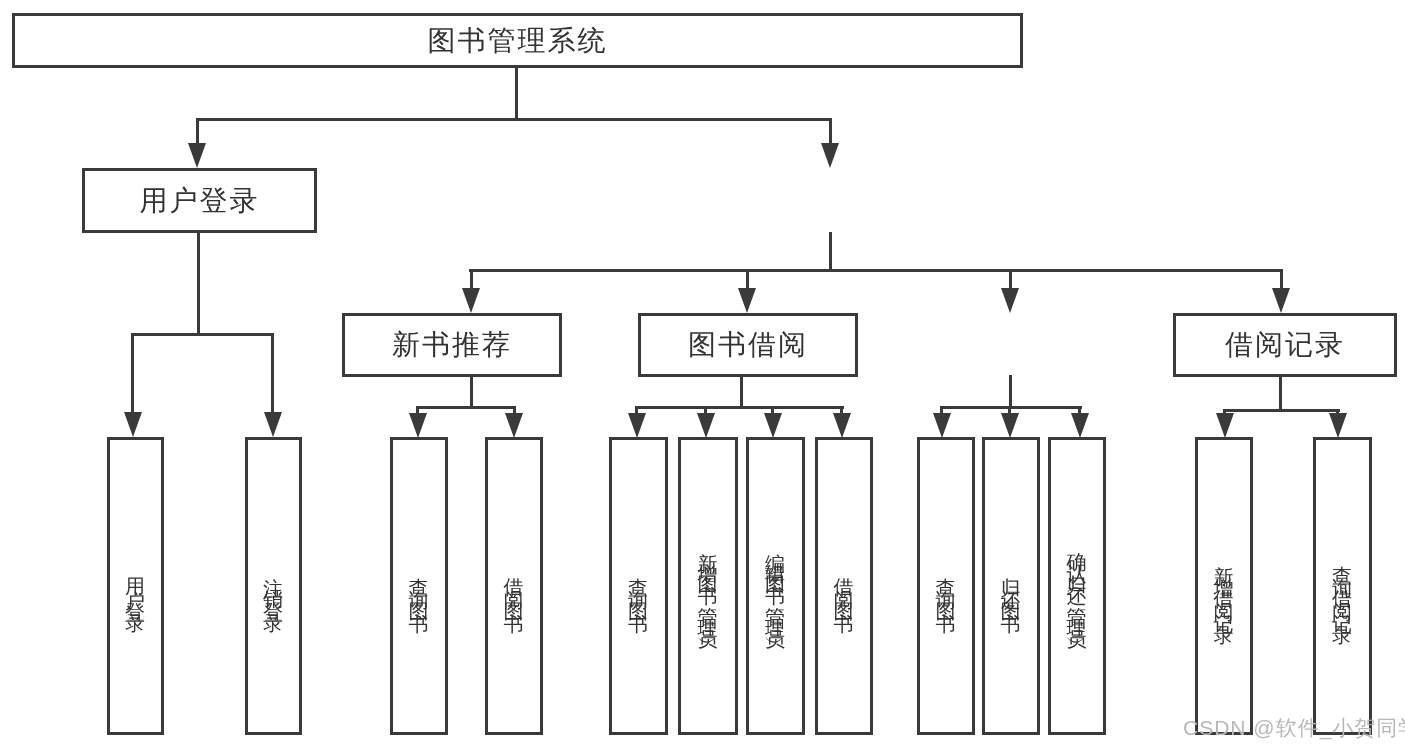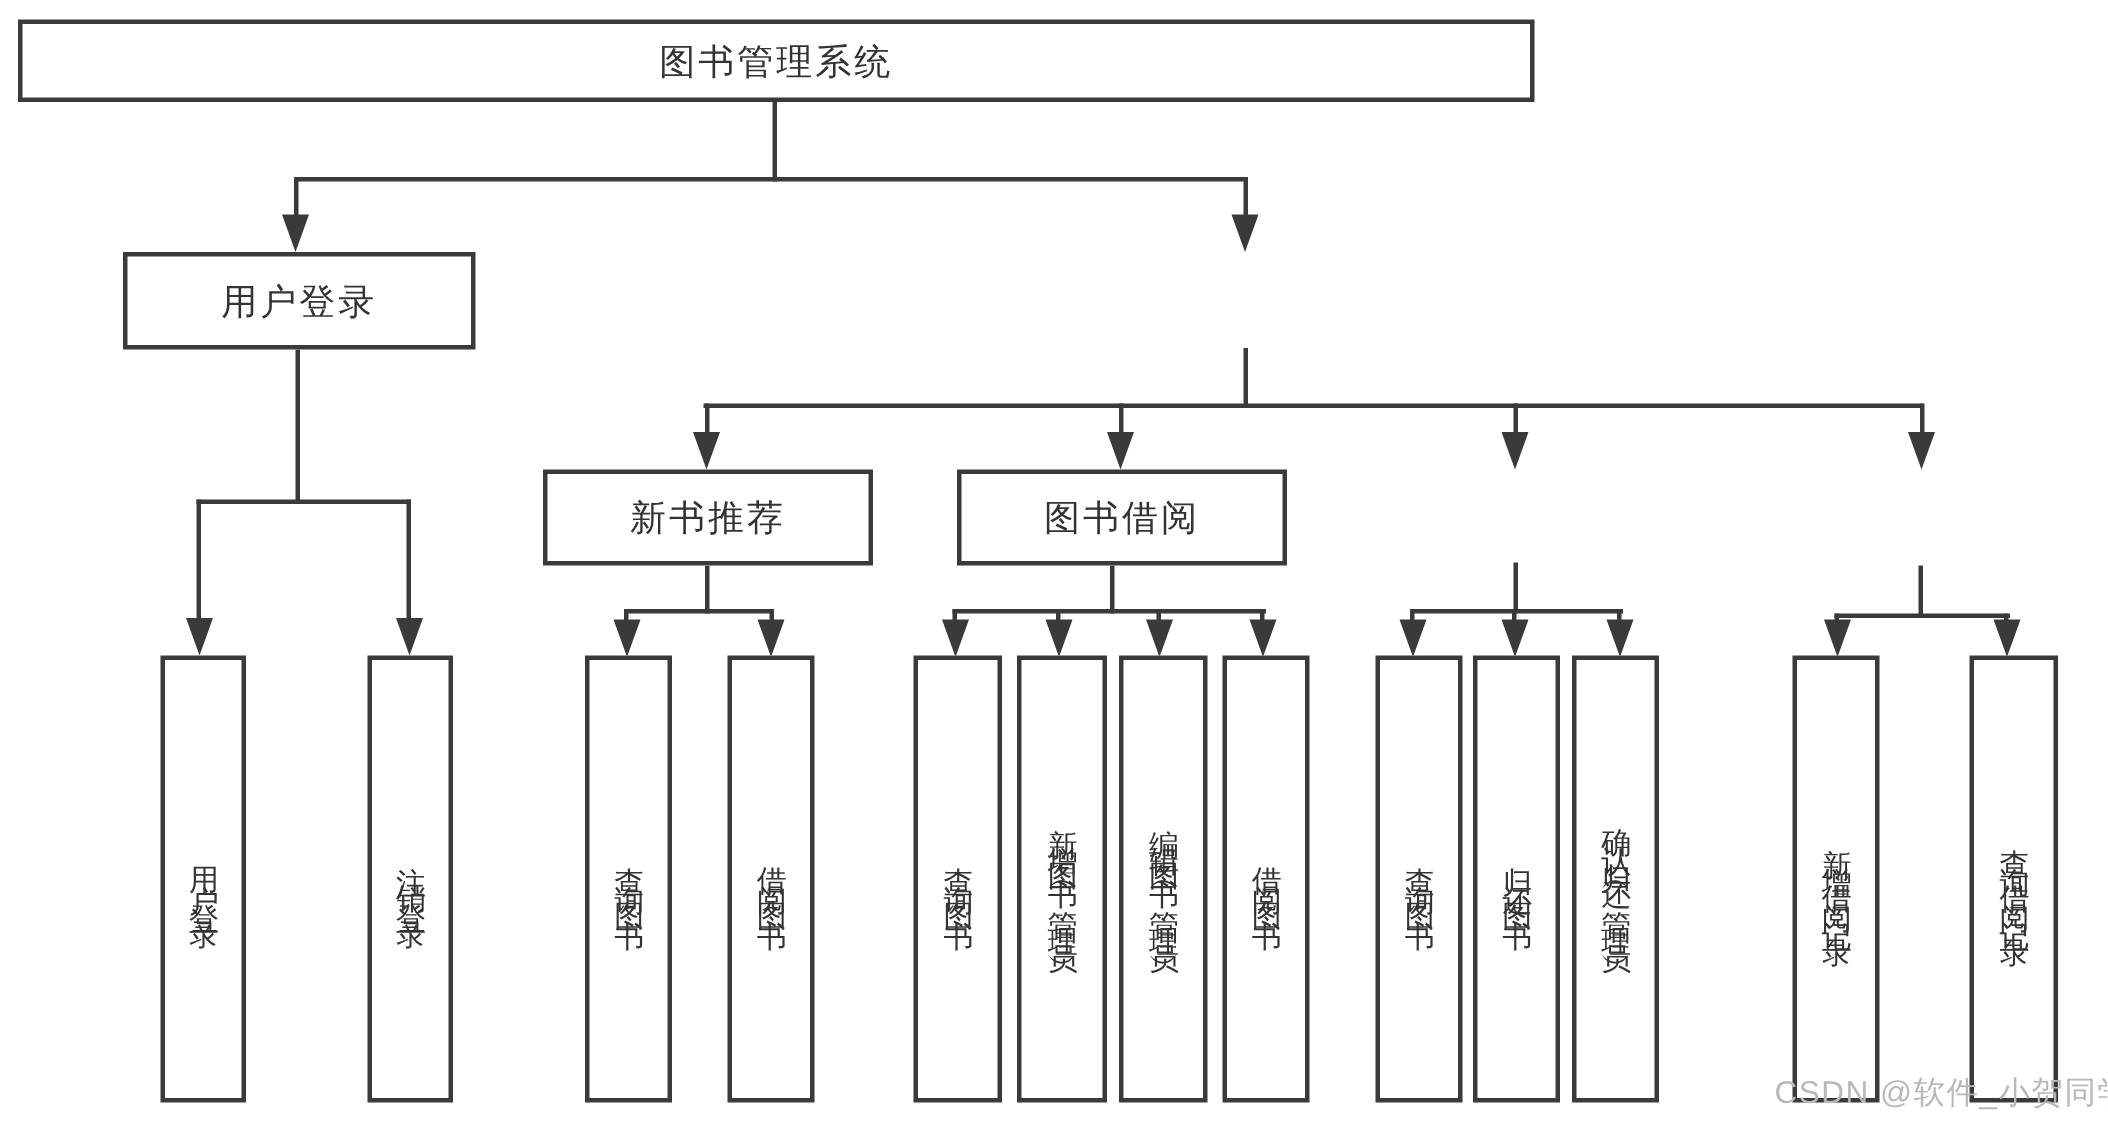--- a/index.html
+++ b/index.html
@@ -14,21 +14,21 @@
     position:absolute;
     box-sizing:border-box;
     border:3px solid #3a3a3a;
     background:#ffffff;
     display:flex;
     align-items:center;
     justify-content:center;
     color:#333333;
   }
   .h-label{
-    font-size:24px;
+    font-size:28px;
     letter-spacing:2px;
     white-space:nowrap;
     text-align:right;
   }
   .vt{
     writing-mode:vertical-rl;
     text-orientation:mixed;
     font-size:20px;
     line-height:1.1;
     letter-spacing:12px;
@@ -117,25 +117,28 @@
   <div class="arrow" style="left:1329px;top:413px"></div>
 
   <div class="box" style="left:12px;top:13px;width:1011px;height:55px">
     <span class="h-label">图书管理系统</span>
   </div>
 
   <div class="box" style="left:82px;top:168px;width:235px;height:65px">
     <span class="h-label">用户登录</span>
   </div>
 
-  <div class="box" style="left:362px;top:313px;width:220px;height:64px">
+  <div class="box" style="left:342px;top:313px;width:220px;height:64px">
     <span class="h-label">新书推荐</span>
   </div>
   <div class="box" style="left:638px;top:313px;width:220px;height:64px">
     <span class="h-label">图书借阅</span>
+  </div>
+  <div class="box" style="left:1173px;top:313px;width:224px;height:64px">
+    <span class="h-label">借阅记录</span>
   </div>
 
   <div class="box" style="left:107px;top:437px;width:57px;height:298px">
     <span class="vt">用户登录</span>
   </div>
   <div class="box" style="left:245px;top:437px;width:57px;height:298px">
     <span class="vt">注销登录</span>
   </div>
 
   <div class="box" style="left:390px;top:437px;width:58px;height:298px">

